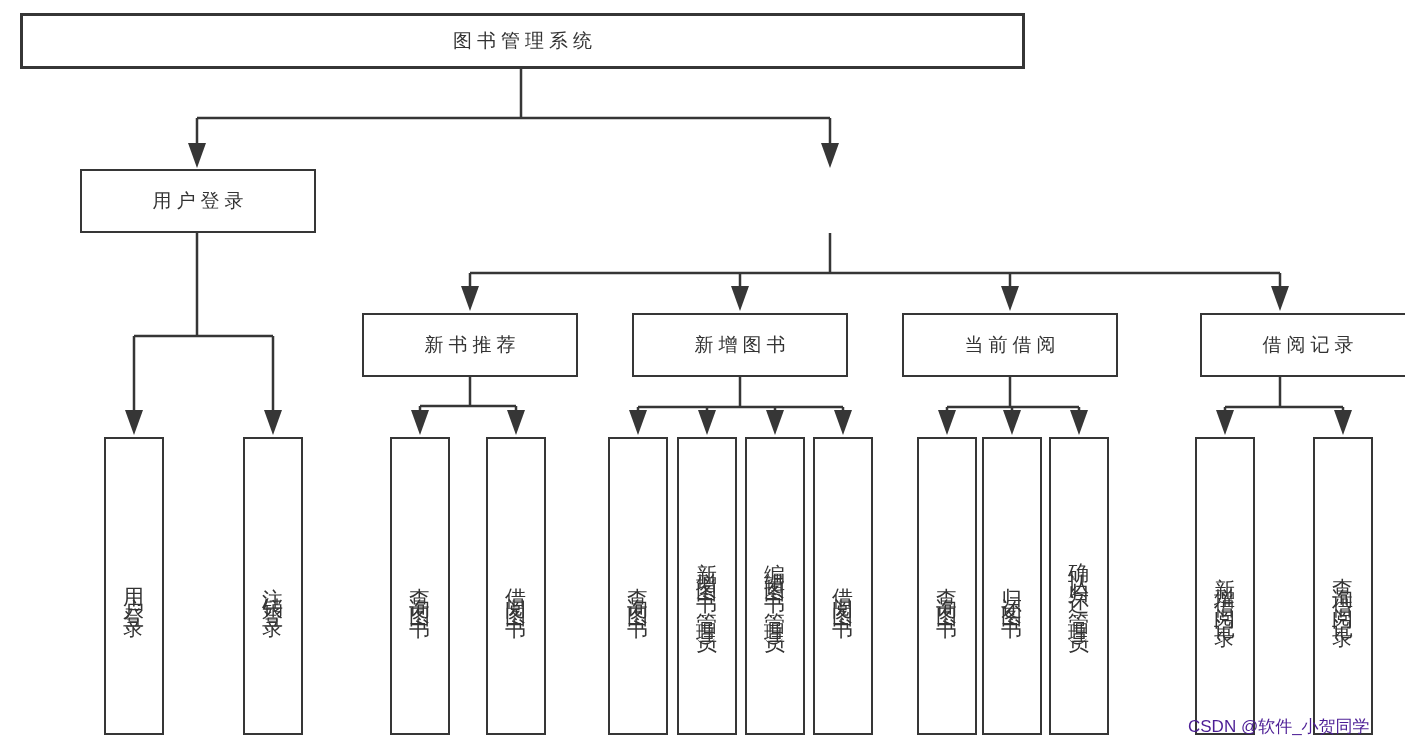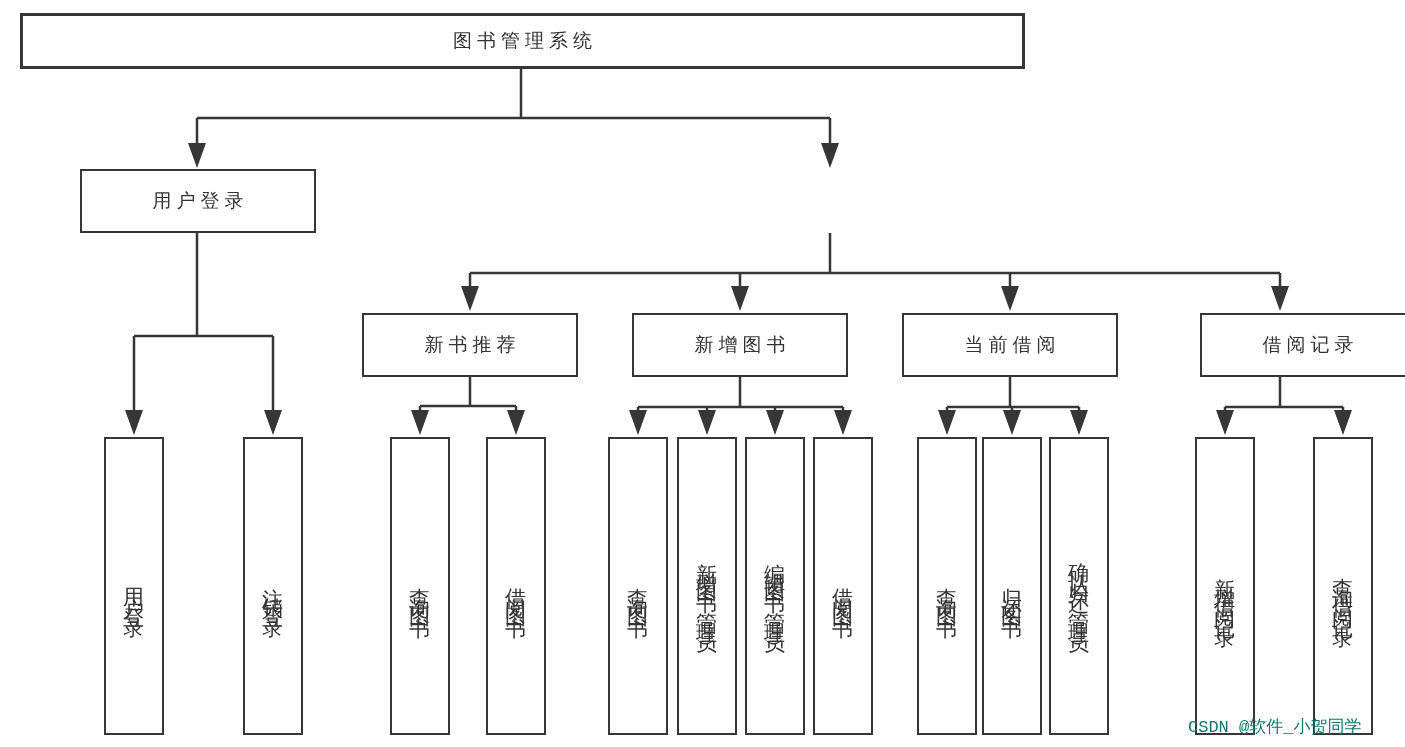--- a/index.html
+++ b/index.html
@@ -56,24 +56,23 @@
     letter-spacing: 10px;
     padding-top: 10px; 
     border-width: 2.5px;
     line-height: 1;
   }
   .watermark {
     position: absolute;
     left: 1188px;
     top: 715px;
     z-index: 2;
-    color: #0f766e;
+    color: #4c1d95;
     font-size: 17px;
     white-space: nowrap;
-    font-family: Liberation Mono, monospace;
   }
 </style>
 </head>
 <body>
 
 <div class="stage">
 
   <svg class="connectors" width="1405" height="747" viewBox="0 0 1405 747">
     <g stroke="#363636" stroke-width="2.5" fill="none">
 

